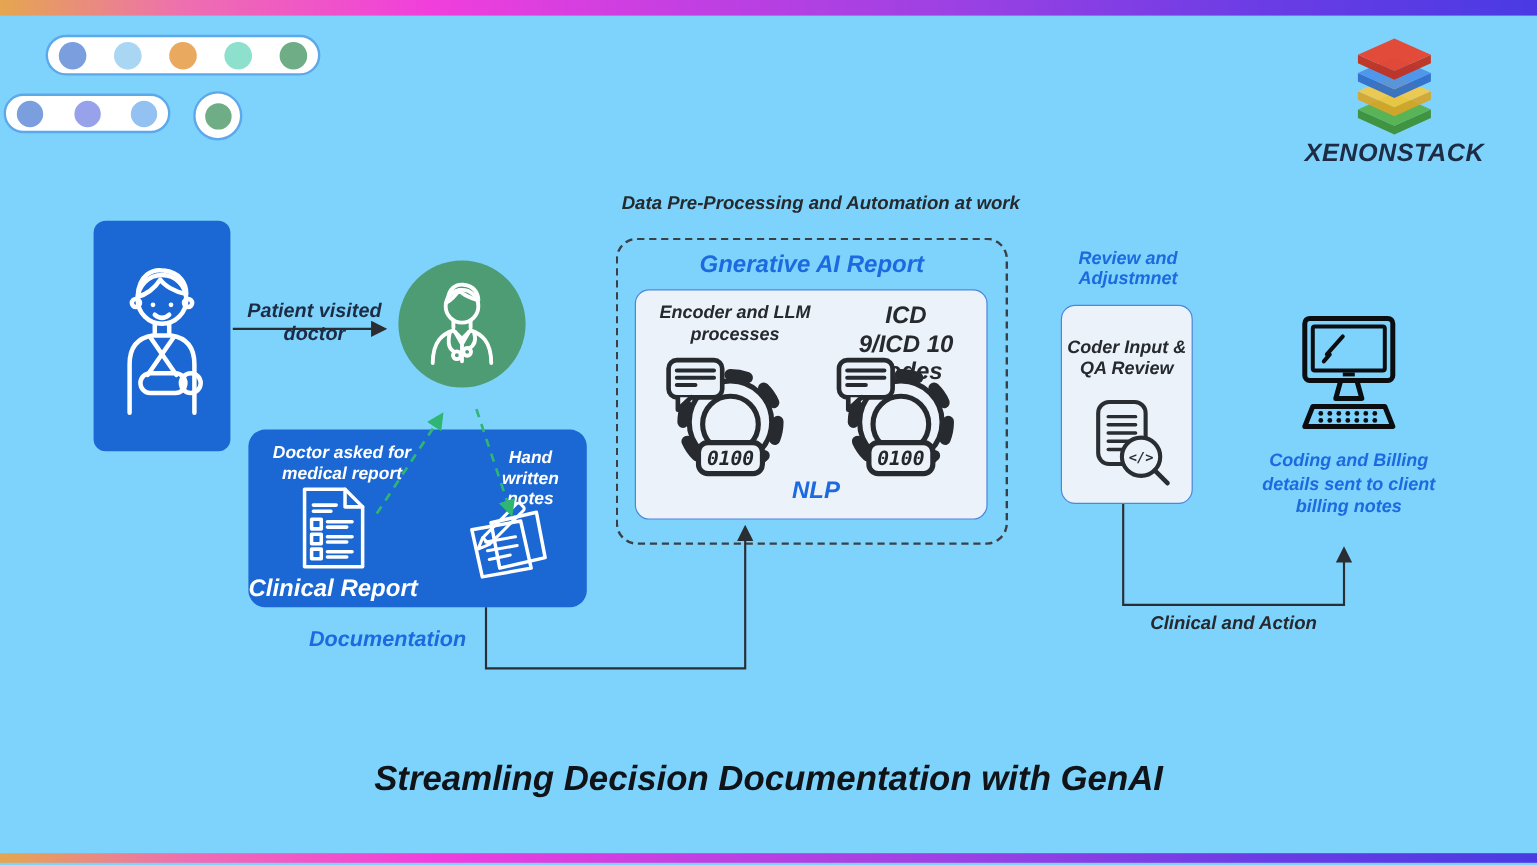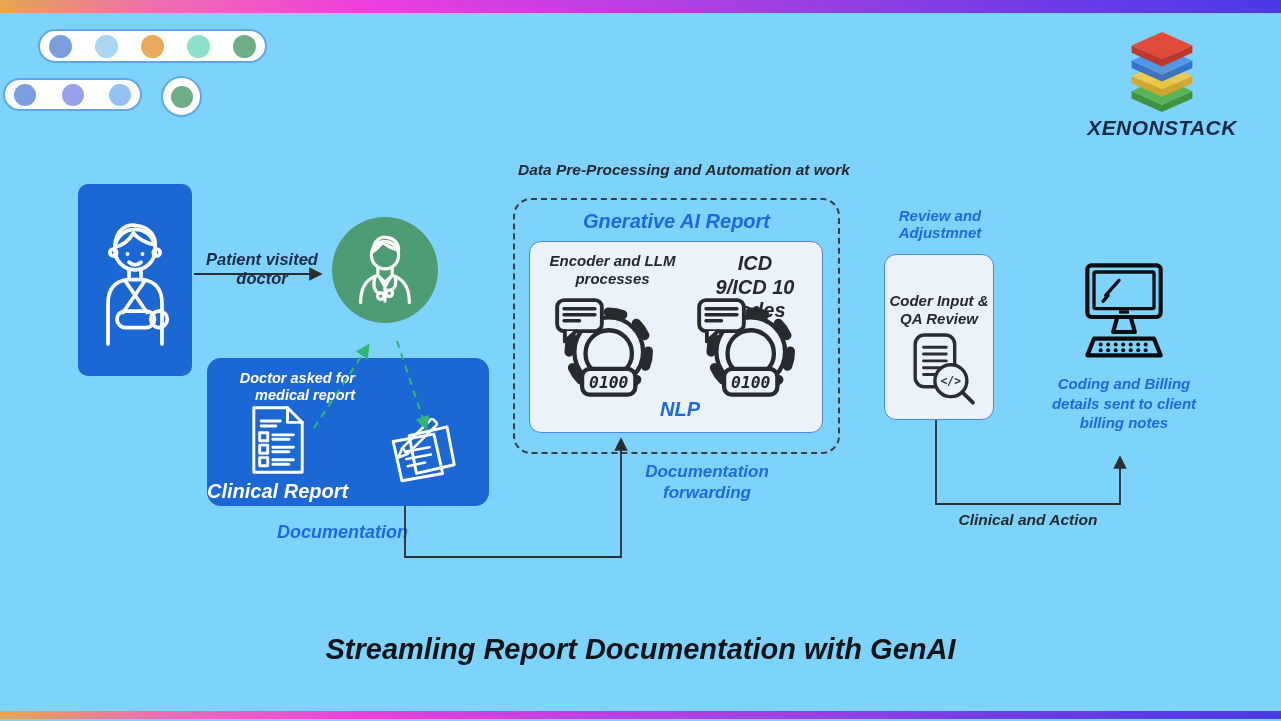--- a/index.html
+++ b/index.html
@@ -8,21 +8,21 @@
   .abs{position:absolute;}
   .grad-bar{left:0;width:1281px;background:linear-gradient(90deg,#E5A64F 0%,#EE6FB0 12%,#F13EDC 28%,#C23FE2 45%,#9C41E3 62%,#6B3CE5 82%,#4A3AE3 100%);}
   .pill{border:2px solid #5CA8EA;border-radius:999px;background:#fff;display:flex;align-items:center;justify-content:space-between;box-sizing:border-box;}
   .dot{border-radius:50%;}
   .lbl{line-height:1.18;}
   .b{font-weight:bold;}
   .center{text-align:center;}
   .blue-t{color:#1D6AE0;}
   .navy-t{color:#1D2B45;}
   .ink-t{color:#26292E;}
-  .white-t{color:#ffffff;text-align:right;}
+  .white-t{color:#ffffff;}
   .card-blue{background:#1B67D3;border-radius:10px;}
   .doc-box{background:#1B67D3;border-radius:14px;}
   .circle-green{background:#4E9C73;border-radius:50%;}
   .panel{background:#EBF2FA;border:1.5px solid #4C86E0;border-radius:12px;box-sizing:border-box;}
   .dashed-box{border:2px dashed #3A4046;border-radius:18px;box-sizing:border-box;}
   .nowrap{white-space:nowrap;}
   .logo-text{letter-spacing:0.4px;}
   svg{display:block;}
 </style>
 </head>
@@ -104,32 +104,33 @@
       <path d="M58,6 V26 H78"></path>
       <path d="M22,24 H48 M22,31 H42"></path>
       <rect x="20" y="40" width="11" height="11"></rect>
       <path d="M38,43 H66 M38,49 H60"></path>
       <rect x="20" y="57" width="11" height="11"></rect>
       <path d="M38,60 H66 M38,66 H60"></path>
       <rect x="20" y="74" width="11" height="11"></rect>
       <path d="M38,77 H66 M38,83 H60"></path>
     </svg>
     <div class="abs lbl b center white-t nowrap" style="left:0px;top:122px;width:140px;font-size:20px;">Clinical Report</div>
+    <div class="abs lbl b center white-t" style="left:198px;top:16px;width:74px;font-size:14.5px;">Hand written notes</div>
     <svg class="abs" style="left:176px;top:60px;" width="80" height="76" viewBox="0 0 110 100" fill="none" stroke="#ffffff" stroke-width="4" stroke-linecap="round" stroke-linejoin="round">
       <polygon points="36,22 88,10 98,62 46,74"></polygon>
       <polygon points="14,30 70,20 82,74 26,84"></polygon>
       <path d="M30,44 L64,38 M32,54 L66,48 M34,64 L58,59" stroke-width="3.5"></path>
       <g transform="rotate(45 42 32)">
         <rect x="36" y="-10" width="11" height="58" rx="3" stroke-width="3.5"></rect>
         <path d="M36,48 L41.5,61 L47,48" stroke-width="3.5"></path>
       </g>
     </svg>
   </div>
 
-  <div class="abs lbl b center blue-t nowrap" style="left:238px;top:522px;width:170px;font-size:18px;text-align:right;">Documentation</div>
+  <div class="abs lbl b center blue-t nowrap" style="left:238px;top:522px;width:170px;font-size:18px;">Documentation</div>
 
   <div class="abs lbl b center ink-t nowrap" style="left:503px;top:161px;width:362px;font-size:15.5px;">Data Pre-Processing and Automation at work</div>
 
   <div class="abs dashed-box" style="left:513px;top:198px;width:327px;height:256px;">
     <div class="abs lbl b center blue-t nowrap" style="left:0;top:10px;width:100%;font-size:20px;">Gnerative AI Report</div>
     <div class="abs panel" style="left:14px;top:41px;width:294px;height:192px;">
       <div class="abs lbl center ink-t" style="left:10px;top:10px;width:145px;font-size:15px;font-weight:bold;text-align:center;">Encoder and LLM processes</div>
       <div class="abs lbl center ink-t" style="left:181px;top:10px;width:88px;font-size:20px;font-weight:bold;">ICD 9/ICD 10 Codes</div>
 
       <svg class="abs" style="left:22px;top:52px;" width="110" height="112" viewBox="0 0 128 128" fill="none" stroke="#272B30" stroke-width="5" stroke-linecap="round" stroke-linejoin="round">
@@ -151,26 +152,25 @@
         <path d="M15,42 L15,54 L28,42" fill="#EBF2FA" stroke-width="4.5"></path>
         <path d="M14,16 H50 M14,23 H50 M14,30 H32" stroke-width="4"></path>
         <rect x="35" y="86" width="62" height="30" rx="9" fill="#EBF2FA"></rect>
         <text x="66" y="108" text-anchor="middle" font-family="DejaVu Sans Mono, monospace" font-size="19" font-weight="bold" fill="#23262B" stroke="none">0100</text>
       </svg>
 
       <div class="abs lbl b center blue-t nowrap" style="left:110px;top:156px;width:80px;font-size:20px;">NLP</div>
     </div>
   </div>
 
-  <div class="abs lbl b center blue-t" style="left:627px;top:462px;width:160px;font-size:17px;line-height:1.22;">Documentation forwarding</div>
 
   <div class="abs lbl b center blue-t" style="left:890px;top:207px;width:100px;font-size:15px;line-height:1.15;">Review and Adjustmnet</div>
 
   <div class="abs panel" style="left:884px;top:254px;width:110px;height:166px;">
-    <div class="abs lbl center ink-t" style="left:4px;top:37px;width:100px;font-size:15px;font-weight:bold;line-height:1.2;">Coder Input &amp; QA Review</div>
+    <div class="abs lbl center ink-t" style="left:4px;top:26px;width:100px;font-size:15px;font-weight:bold;line-height:1.2;">Coder Input &amp; QA Review</div>
     <svg class="abs" style="left:18px;top:72px;" width="76" height="86" viewBox="0 0 100 104" fill="none" stroke="#2A2E33" stroke-width="4.5" stroke-linecap="round" stroke-linejoin="round">
       <rect x="16" y="6" width="52" height="68" rx="12"></rect>
       <path d="M27,22 H57 M27,31 H57 M27,40 H57 M27,49 H50 M27,58 H44" stroke-width="3.8"></path>
       <circle cx="63" cy="66" r="21" fill="#EBF2FA"></circle>
       <path d="M78,81 L92,95" stroke-width="5"></path>
       <text x="63" y="72" text-anchor="middle" font-family="DejaVu Sans Mono, monospace" font-size="15" font-weight="bold" fill="#2A2E33" stroke="none">&lt;/&gt;</text>
     </svg>
   </div>
 
   <svg class="abs" style="left:1074px;top:258px;" width="100" height="108" viewBox="0 0 120 120" fill="none" stroke="#0B0E11" stroke-width="5" stroke-linecap="round" stroke-linejoin="round">
@@ -195,21 +195,21 @@
         <circle cx="68" cy="106" r="2.4"></circle>
         <circle cx="77" cy="106" r="2.4"></circle>
         <circle cx="86" cy="106" r="2.4"></circle>
     </g>
   </svg>
 
   <div class="abs lbl b center blue-t" style="left:1042px;top:374px;width:164px;font-size:15px;line-height:1.3;">Coding and Billing details sent to client billing notes</div>
 
   <div class="abs lbl b center ink-t nowrap" style="left:948px;top:511px;width:160px;font-size:15.5px;">Clinical and Action</div>
 
-  <div class="abs lbl center nowrap" style="left:0;top:632px;width:100%;font-size:29px;font-weight:bold;color:#101418;">Streamling Report Documentation with GenAI</div>
+  <div class="abs lbl center nowrap" style="left:0;top:632px;width:100%;font-size:29px;font-weight:bold;color:#101418;">Streamling Decision Documentation with GenAI</div>
 
   <svg class="abs" style="left:0;top:0;pointer-events:none;" width="1281" height="721" viewBox="0 0 1281 721">
     <defs>
       <marker id="mDark" viewBox="0 0 10 10" refX="8" refY="5" markerWidth="7.5" markerHeight="7.5" orient="auto-start-reverse">
         <path d="M0,0 L10,5 L0,10 z" fill="#2A2E33"></path>
       </marker>
       <marker id="mGreen" viewBox="0 0 10 10" refX="8" refY="5" markerWidth="6.5" markerHeight="6.5" orient="auto-start-reverse">
         <path d="M0,0 L10,5 L0,10 z" fill="#2FB673"></path>
       </marker>
     </defs>

